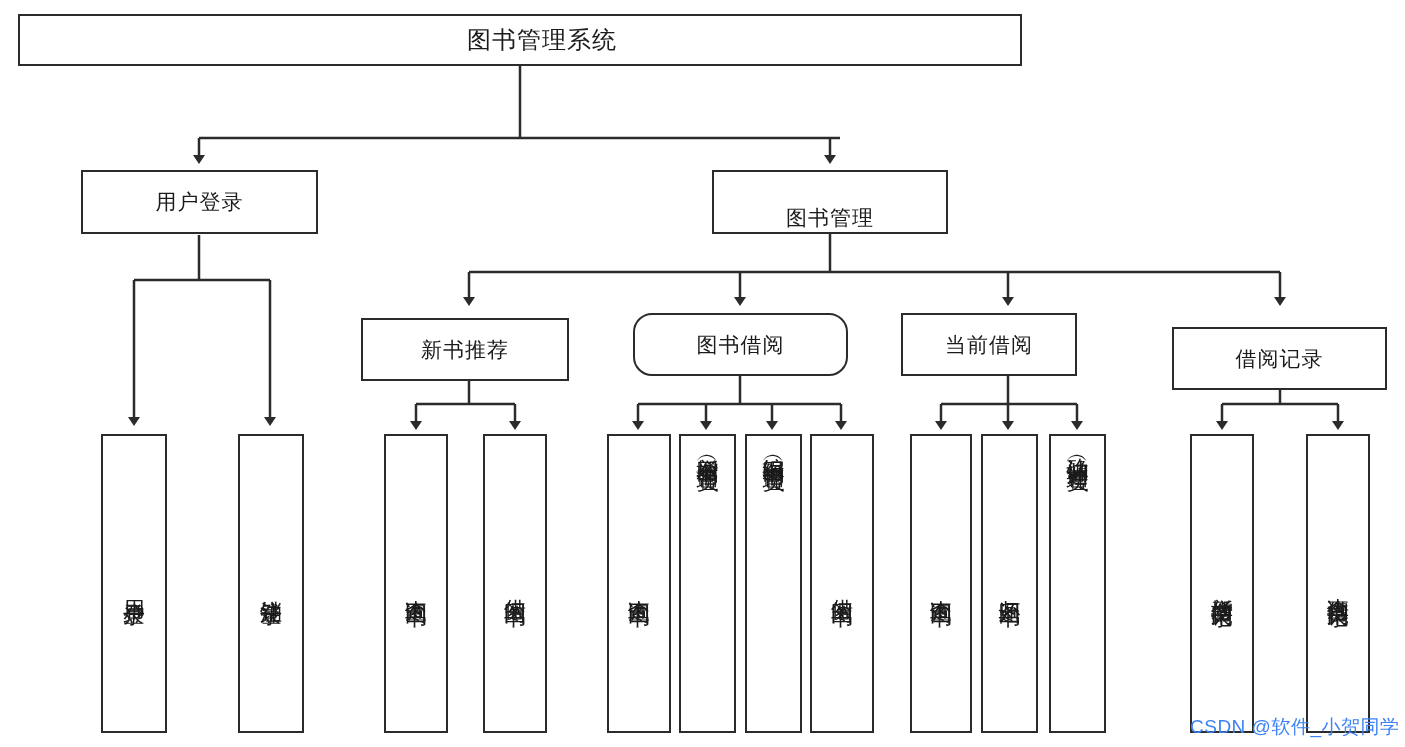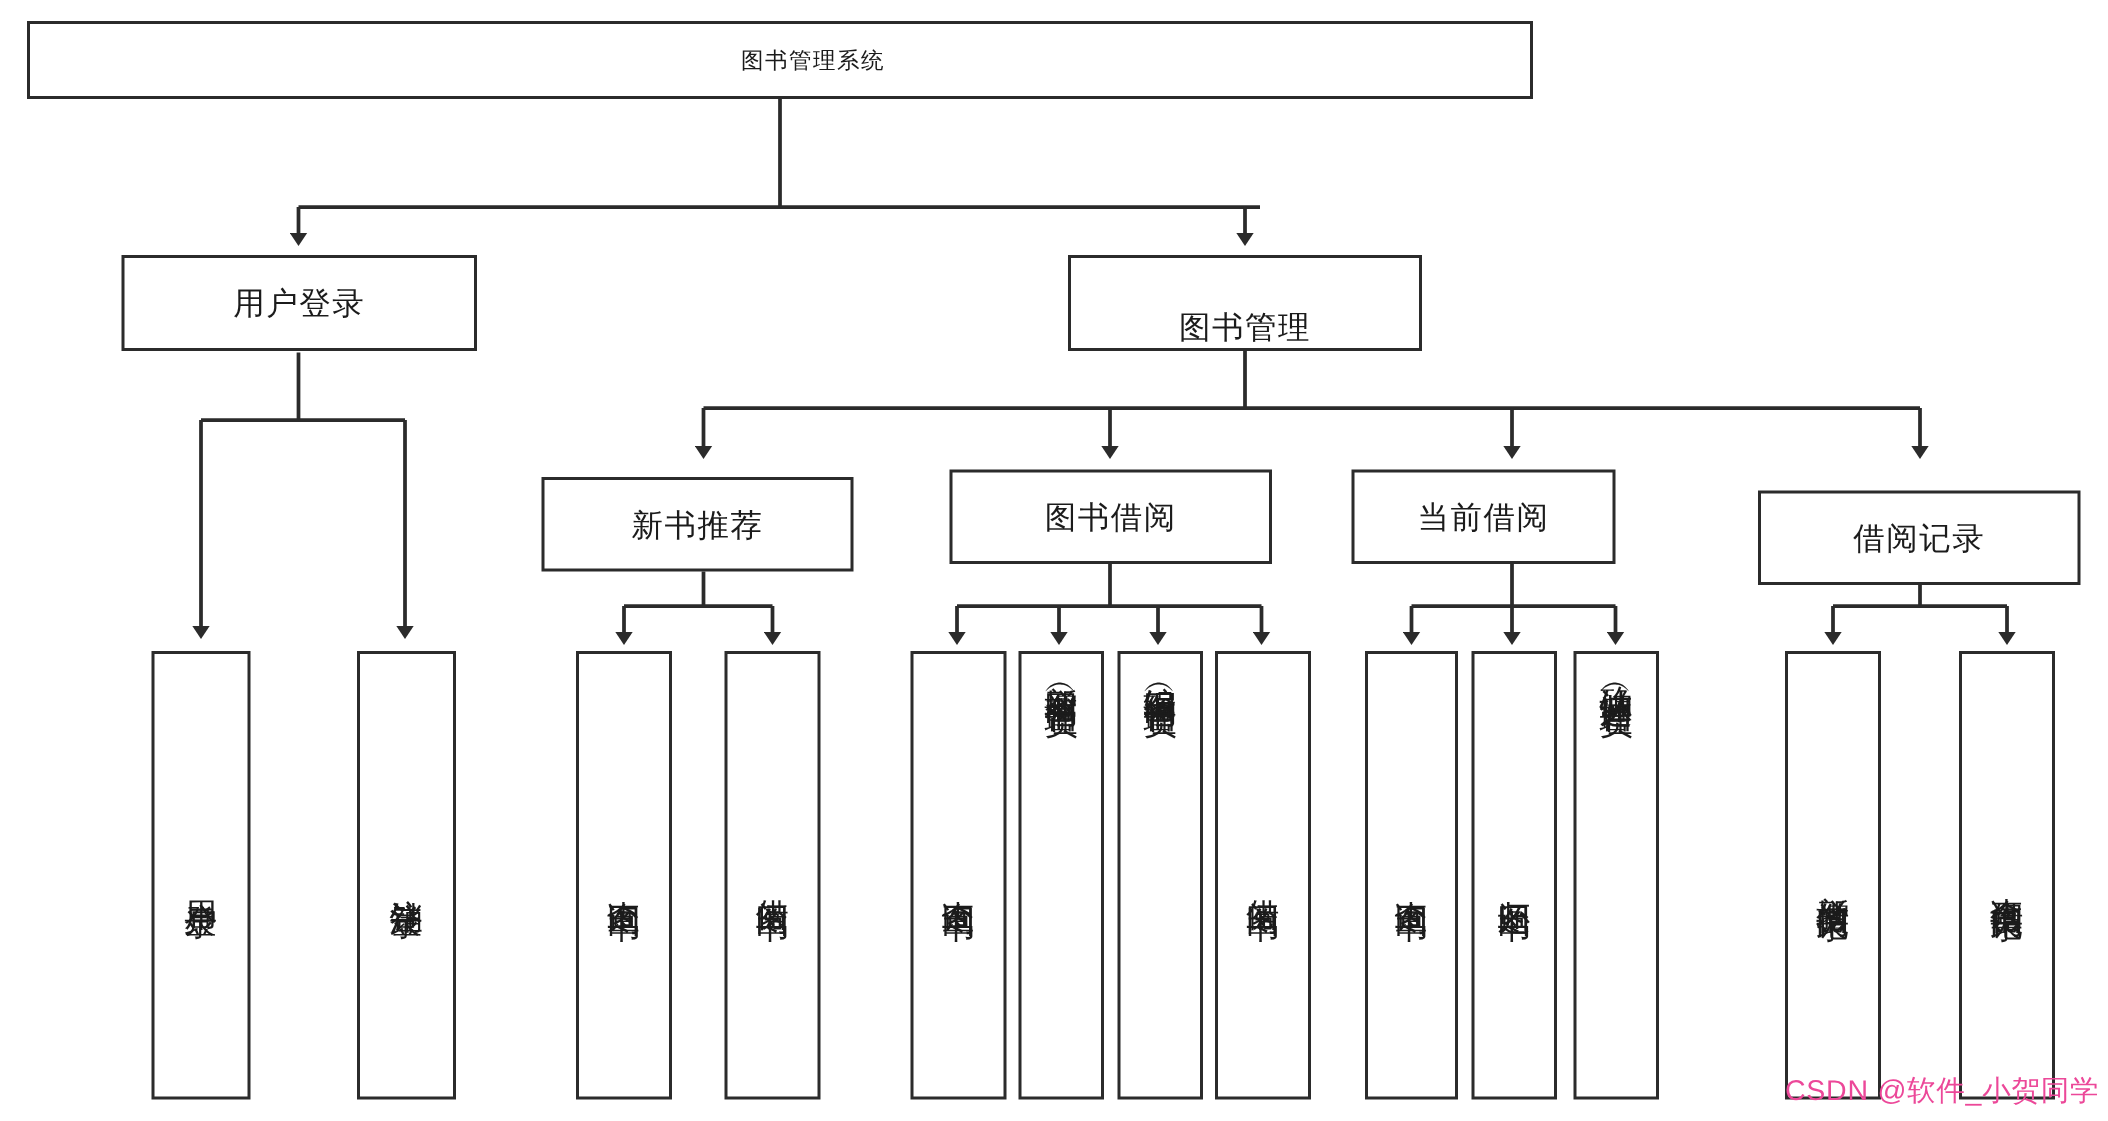--- a/index.html
+++ b/index.html
@@ -32,42 +32,42 @@
     display: flex;
     align-items: center;
     justify-content: center;
     color: #1b1b1b;
   }
   .node-h {
     font-size: 21px;
     letter-spacing: 1px;
     white-space: nowrap;
   }
-  .node-root .lbl { font-size: 15px; margin-left: 44px; }
+  .node-root .lbl { font-size: 24px; margin-left: 44px; }
   .node-v {
     align-items: flex-start;
     justify-content: center;
     padding-top: 4px;
   }
   .node-v .lbl {
     writing-mode: vertical-rl;
     text-orientation: upright;
     font-size: 22px;
     line-height: 1.08;
     letter-spacing: 2px;
     white-space: nowrap;
     text-align: left;
   }
   .node-v.center-v {
     align-items: center;
   }
   .watermark {
     position: absolute;
     font-size: 19px;
-    color: #ec4899;
+    color: #3b82f6;
     white-space: nowrap;
     letter-spacing: 0.5px;
     pointer-events: none;
   }
 </style>
 </head>
 <body>
 
 <div id="diagram-root">
 
@@ -129,21 +129,21 @@
   <div class="node node-h" style="left:81px;top:170px;width:237px;height:64px;">
     <span class="lbl">用户登录</span>
   </div>
   <div class="node node-h" style="left:712px;top:170px;width:236px;height:64px;align-items:flex-end;">
     <span class="lbl">图书管理</span>
   </div>
 
   <div class="node node-h" style="left:361px;top:318px;width:208px;height:63px;">
     <span class="lbl">新书推荐</span>
   </div>
-  <div class="node node-h" style="left:633px;top:313px;width:215px;height:63px;">
+  <div class="node node-h" style="left:633px;top:313px;width:215px;height:63px;border-radius:19px;">
     <span class="lbl">图书借阅</span>
   </div>
   <div class="node node-h" style="left:901px;top:313px;width:176px;height:63px;">
     <span class="lbl">当前借阅</span>
   </div>
   <div class="node node-h" style="left:1172px;top:327px;width:215px;height:63px;">
     <span class="lbl">借阅记录</span>
   </div>
 
   <div class="node node-v center-v" style="left:101px;top:434px;width:66px;height:299px;">

